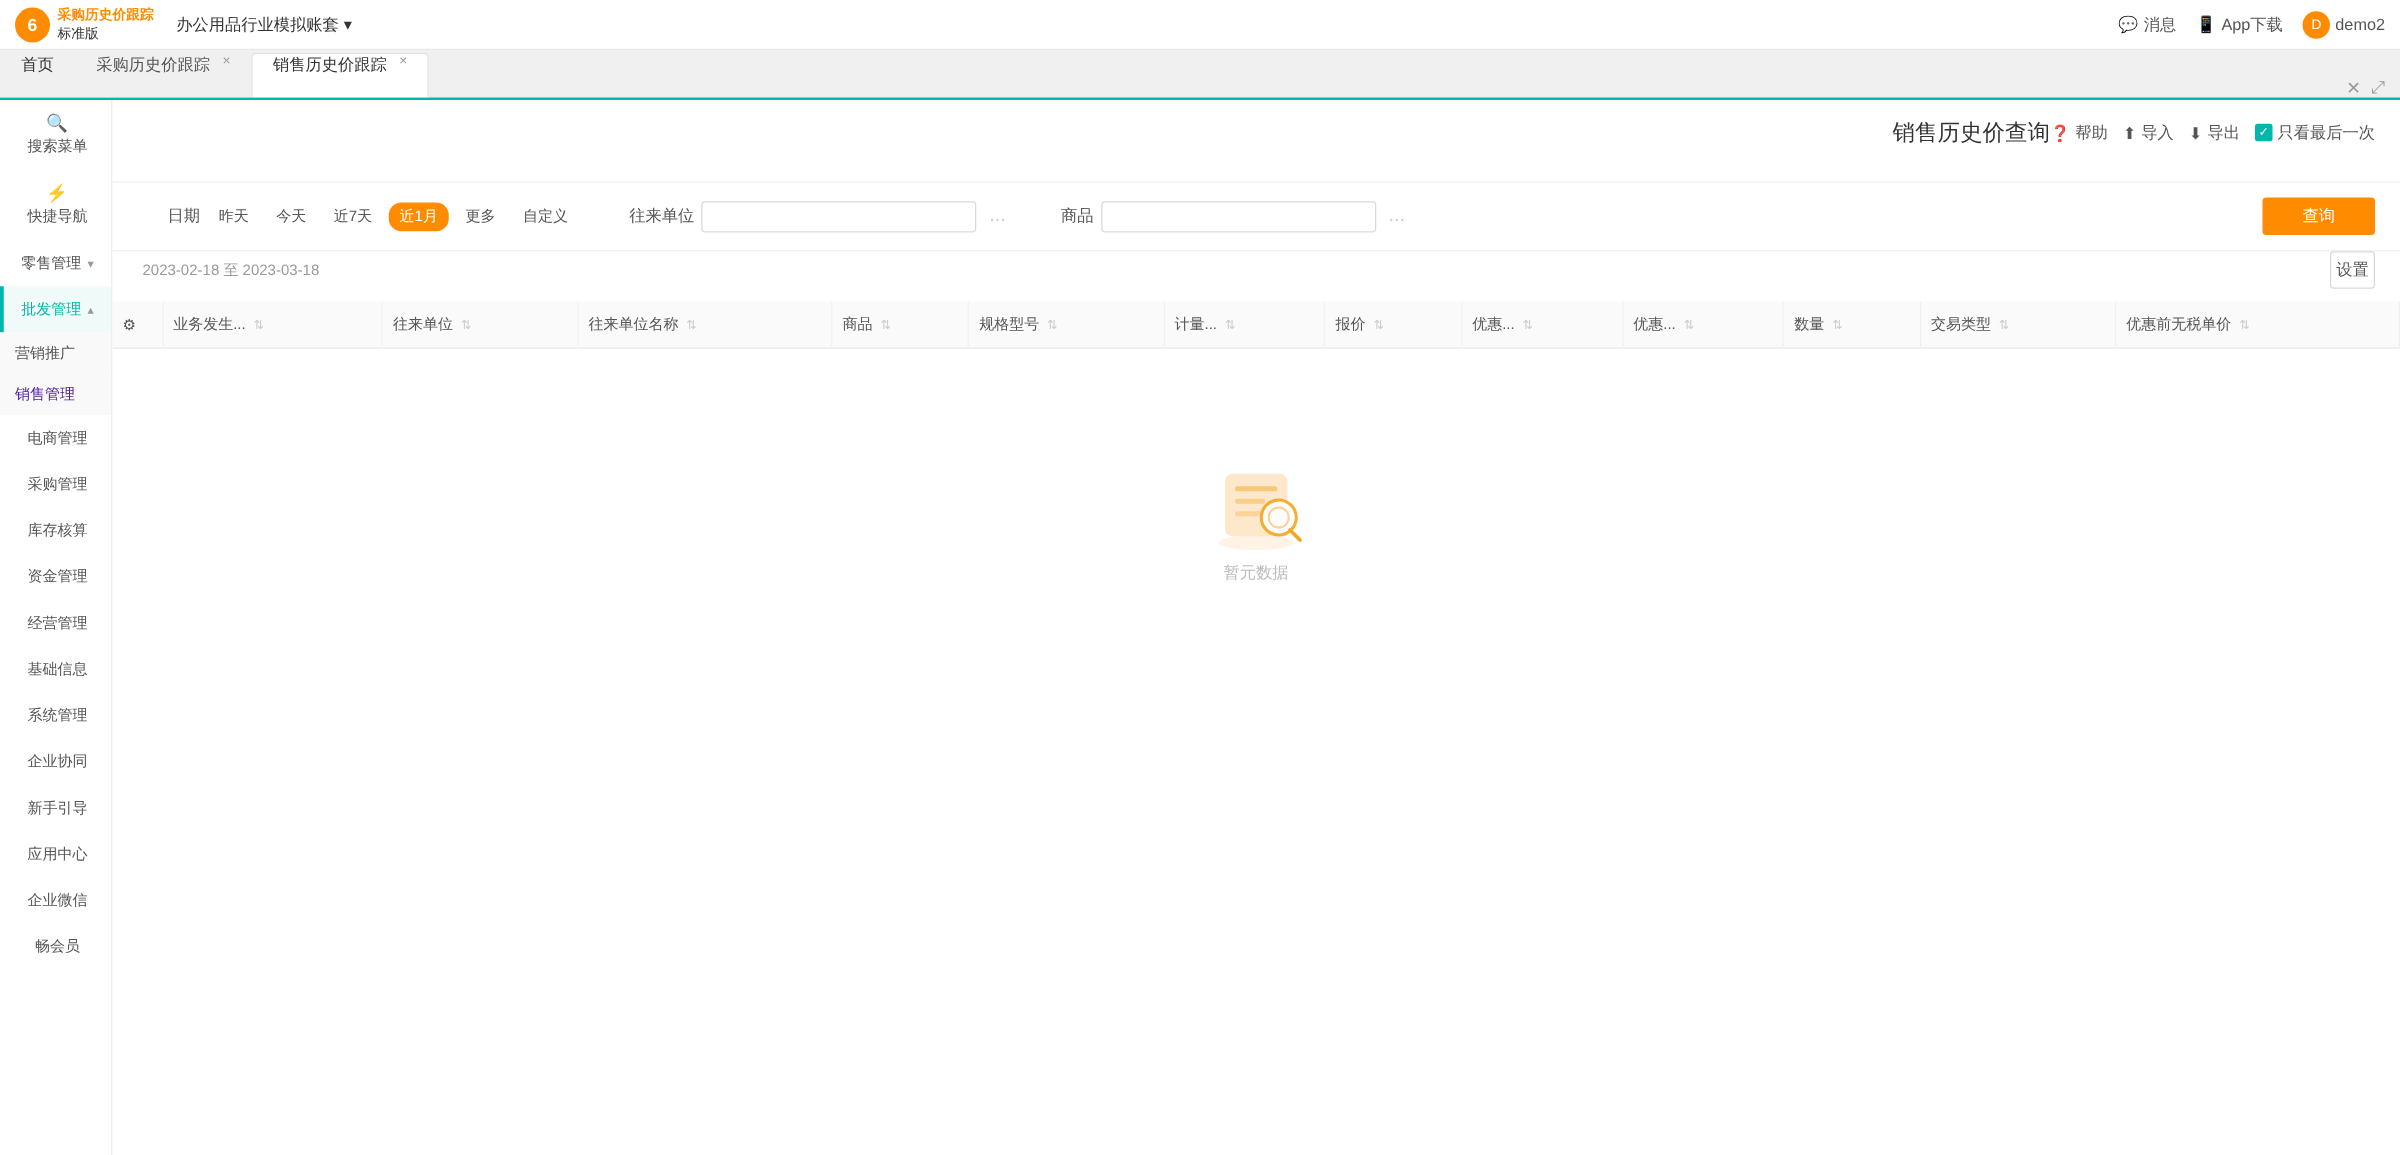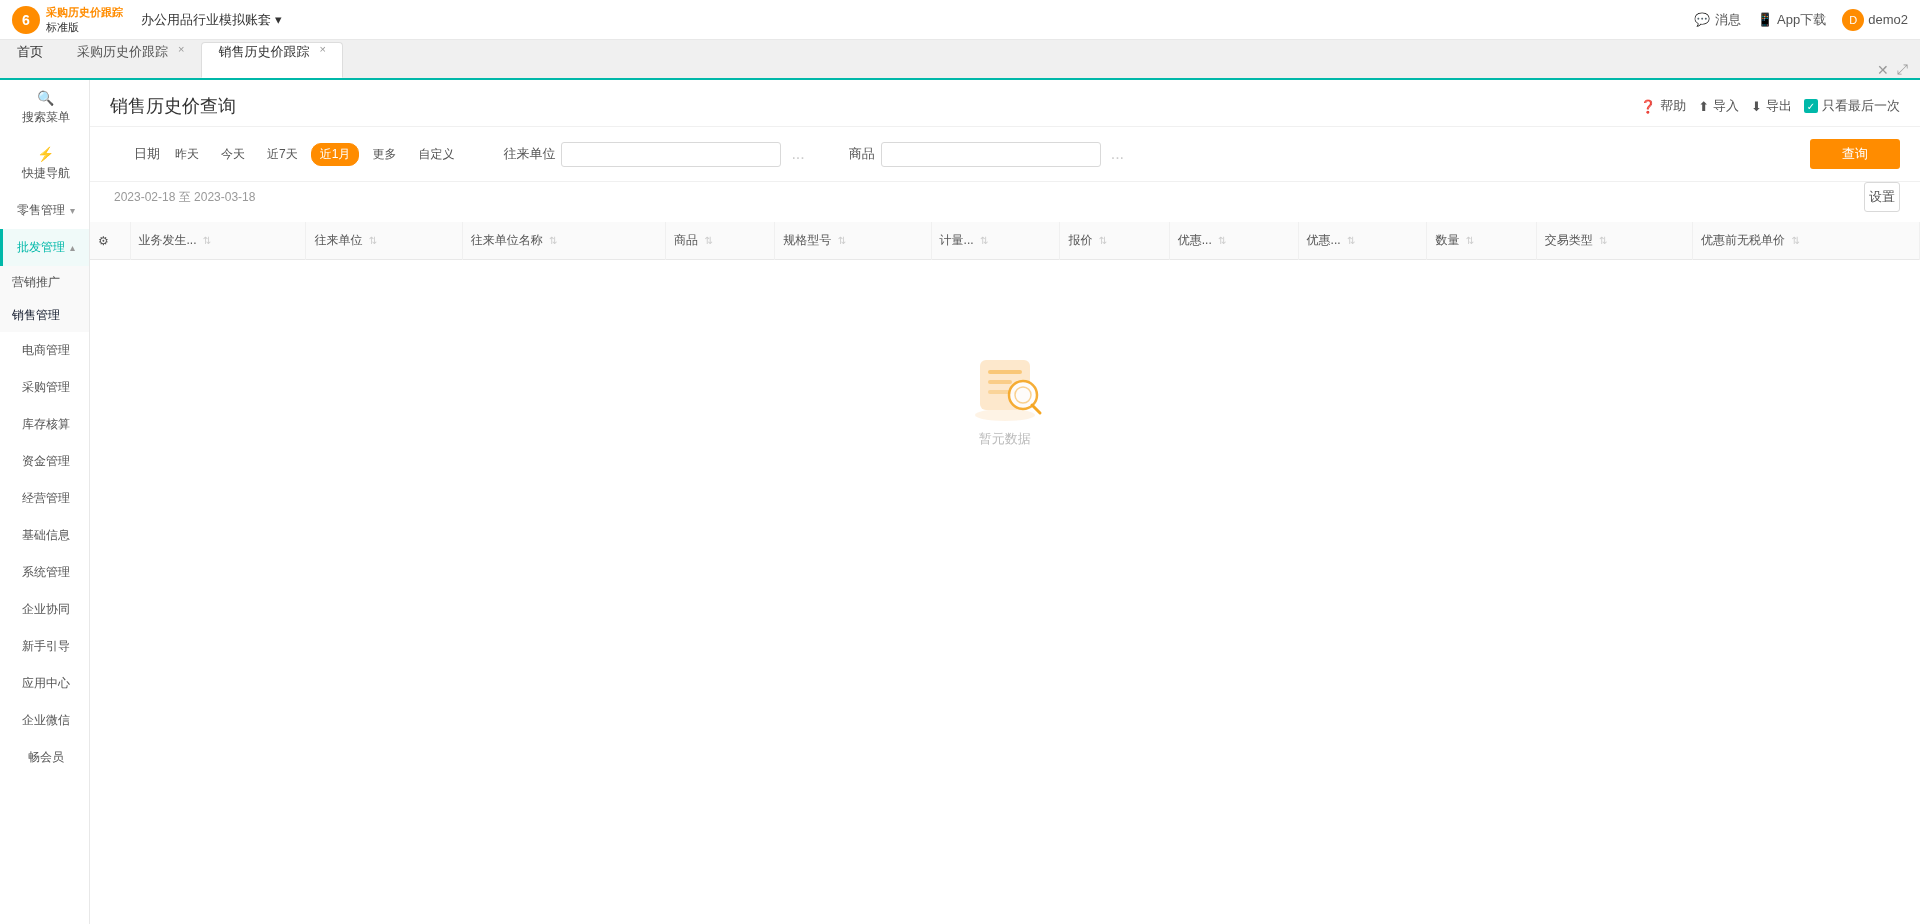--- a/index.html
+++ b/index.html
@@ -99,38 +99,38 @@
     .sidebar-item.active { color: #00b8a9; border-left-color: #00b8a9; background: #f0faf9; }
     .sidebar-item.has-arrow { flex-direction: row; justify-content: center; padding: 10px 8px; }
     .sidebar-item .arrow { font-size: 10px; color: #999; margin-left: 2px; }
     .sidebar-sub-item {
       padding: 8px 12px;
       cursor: pointer;
       color: #555;
       font-size: 12px;
       background: #f9f9f9;
     }
-    .sidebar-sub-item.active { color: #0f172a; }
+    .sidebar-sub-item.active { color: #4c1d95; }
 
     
     .content-area {
       flex: 1;
       display: flex;
       flex-direction: column;
       overflow: hidden;
       background: #fff;
     }
 
     
     .page-header {
-      padding: 14px 20px 8px;
+      padding: 14px 20px 27px;
       border-bottom: 1px solid #f0f0f0;
       display: flex;
       align-items: center;
-      justify-content: space-between;
+      justify-content: flex-end;
       flex-shrink: 0;
     }
     .page-title { font-size: 18px; font-weight: 500; color: #333; }
     .page-actions { display: flex; align-items: center; gap: 12px; color: #555; font-size: 13px; }
     .page-actions .action-btn { display: flex; align-items: center; gap: 4px; cursor: pointer; }
     .only-last-checkbox { display: flex; align-items: center; gap: 4px; font-size: 13px; }
     .checkbox-checked {
       width: 14px; height: 14px; background: #00b8a9; border-radius: 2px;
       display: flex; align-items: center; justify-content: center; color: #fff; font-size: 10px;
     }

